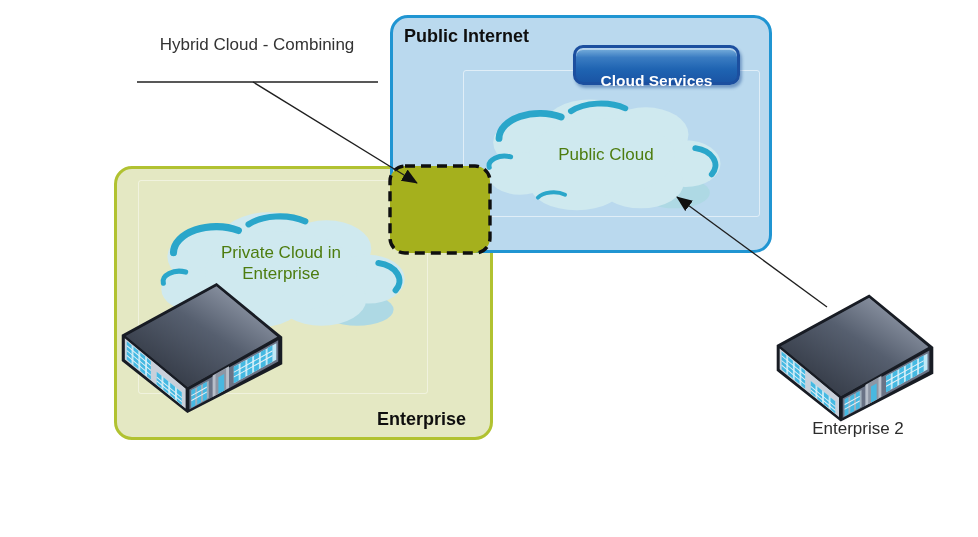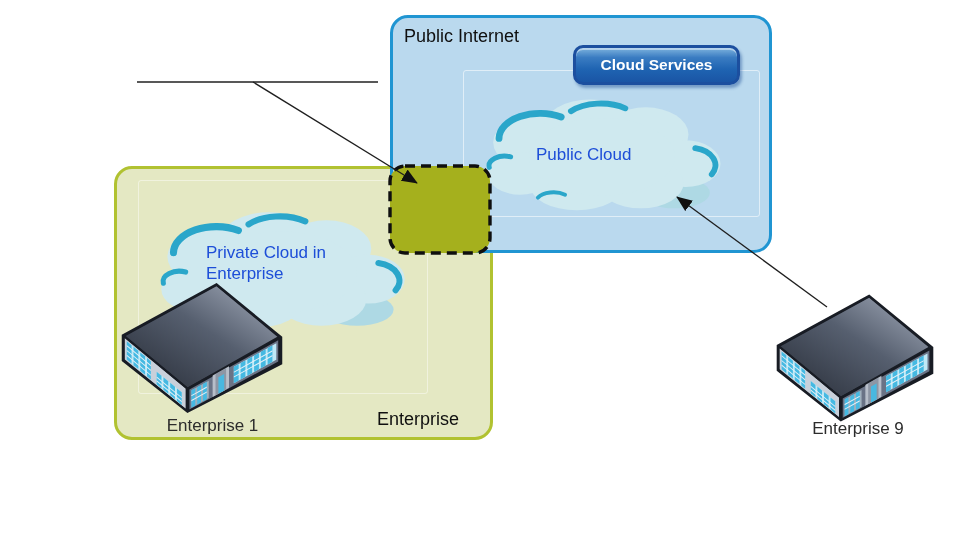--- a/index.html
+++ b/index.html
@@ -17,29 +17,29 @@
   .private-cloud{left:146px;top:196px;width:270px;height:142px;}
   .public-cloud{left:472px;top:84px;width:260px;height:136px;}
   .building-1{left:120px;top:282px;width:164px;height:132px;}
   .building-2{left:772px;top:294px;width:166px;height:128px;}
   .cloud-btn{
     position:absolute;left:573px;top:45px;width:167px;height:40px;
     box-sizing:border-box;border:3px solid #1c4f9f;border-radius:10px;
     background:linear-gradient(180deg,#7db3de 0%,#3a7cc2 28%,#1f64b2 62%,#1a55a5 100%);
     box-shadow:inset 0 2px 0 rgba(255,255,255,0.45), 2px 3px 3px rgba(30,80,150,0.45);
     color:#ffffff;font-weight:bold;font-size:15.5px;line-height:34px;text-align:center;
-    padding:0;cursor:pointer;font-family:"Liberation Sans",sans-serif;
+    padding:16px;cursor:pointer;font-family:"Liberation Sans",sans-serif;
   }
   .overlap-svg{left:385px;top:161px;width:112px;height:99px;}
   .arrows-svg{left:0;top:0;width:978px;height:537px;pointer-events:none;}
   .lbl{position:absolute;white-space:nowrap;}
-  .lbl-bold{font-weight:normal;font-size:18px;color:#0f0f0f;}
+  .lbl-bold{font-weight:bold;font-size:18px;color:#0f0f0f;}
   .pi-title{left:404px;top:26px;}
   .ent-title{left:377px;top:409px;}
-  .cloud-lbl{font-size:17px;color:#1d4ed8;text-align:left;white-space:normal;line-height:21px;}
+  .cloud-lbl{font-size:17px;color:#4d7c0f;text-align:center;white-space:normal;line-height:21px;}
   .pub-cloud-lbl{left:536px;top:144px;width:140px;}
   .priv-cloud-lbl{left:206px;top:242px;width:150px;}
   .bld-lbl{font-size:17px;color:#2c2c2c;text-align:center;}
   .ent1-lbl{left:150px;top:416px;width:125px;}
   .ent2-lbl{left:788px;top:419px;width:140px;}
   .annotation{left:128px;top:34px;width:258px;text-align:center;font-size:17px;line-height:21px;color:#333;white-space:normal;}
   .underline{position:absolute;left:137px;top:81px;width:241px;height:1.6px;background:#585858;}
 </style>
 </head>
 <body>
@@ -149,24 +149,24 @@
   <div class="lbl lbl-bold pi-title">Public Internet</div>
   <div class="lbl lbl-bold ent-title">Enterprise</div>
 
   <div class="lbl cloud-lbl pub-cloud-lbl">Public Cloud</div>
 
   <div class="lbl cloud-lbl priv-cloud-lbl">
     <div>Private Cloud in</div>
     <div>Enterprise</div>
   </div>
 
-  <div class="lbl bld-lbl ent1-lbl">Enterprise 1</div>
-  <div class="lbl bld-lbl ent2-lbl">Enterprise 9</div>
+  <div class="lbl bld-lbl ent2-lbl">Enterprise 2</div>
 
   <div class="lbl annotation">
+    <div>Hybrid Cloud - Combining</div>
   </div>
   <div class="underline"></div>
 
   <svg class="arrows-svg" viewBox="0 0 978 537">
     <defs>
       <marker id="ah" markerUnits="userSpaceOnUse" markerWidth="18" markerHeight="14" refX="15" refY="6.5" orient="auto">
         <path d="M0,0 L16,6.5 L0,13 z" fill="#111"></path>
       </marker>
     </defs>
     <line x1="253" y1="82" x2="417" y2="183" stroke="#1f1f1f" stroke-width="1.3" marker-end="url(#ah)"></line>

